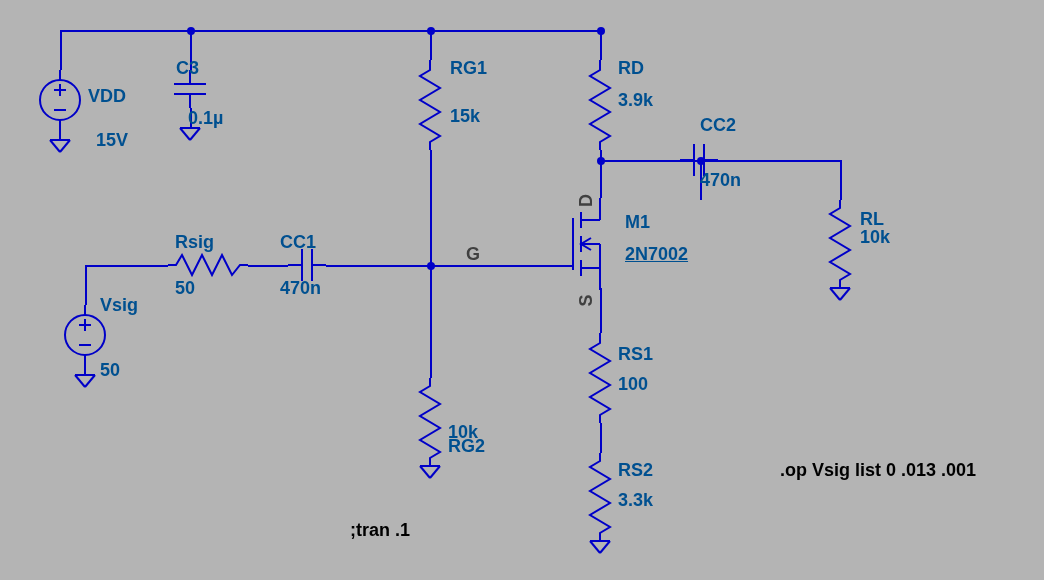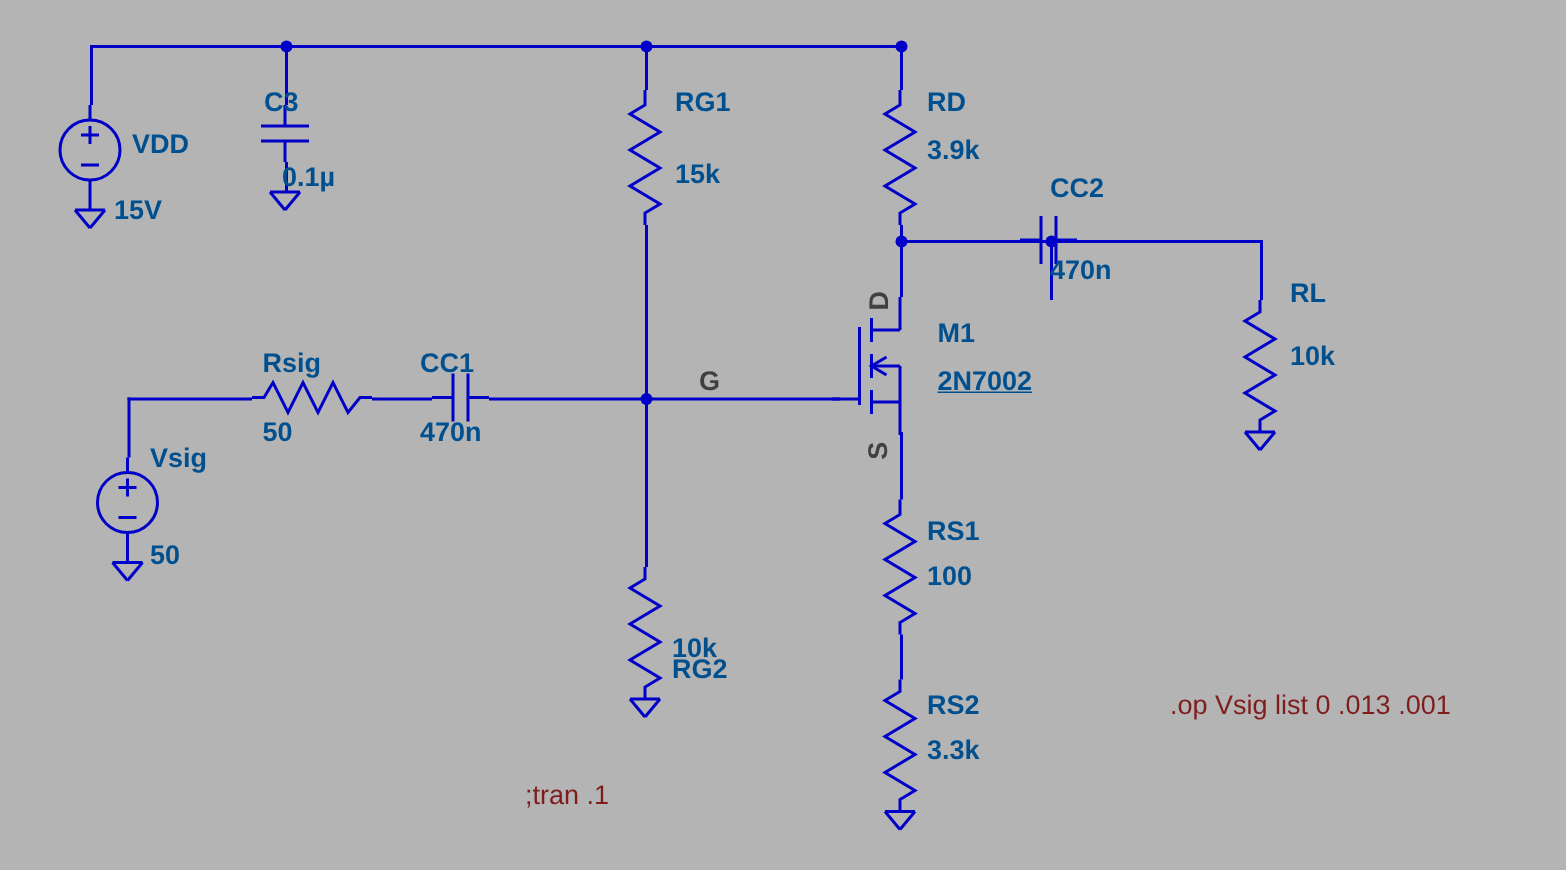--- a/index.html
+++ b/index.html
@@ -11,21 +11,21 @@
     font-size:18px;
     font-weight:bold;
     overflow:hidden;
   }
   .wire{position:absolute;background:#0000c8;}
   .hwire{height:2px;}
   .vwire{width:2px;}
   .node{position:absolute;width:8px;height:8px;background:#0000c8;border-radius:50%;transform:translate(-4px,-4px);}
   .lbl{position:absolute;color:#005090;white-space:nowrap;}
   .net{position:absolute;color:#404040;font-weight:bold;}
-  .cmd{position:absolute;color:#7f1d1d;font-weight:normal;}
+  .cmd{position:absolute;color:#000000;font-weight:bold;}
   svg{position:absolute;overflow:visible;}
   svg *{stroke:#0000c8;stroke-width:2;fill:none;}
 </style>
 </head>
 <body>
 
 <div class="wire hwire" style="left:60px;top:30px;width:540px;"></div>
 
 <div class="wire vwire" style="left:60px;top:30px;height:40px;"></div>
 
@@ -164,35 +164,35 @@
 
   <line x1="26" y1="70" x2="45" y2="70"></line>
   <line x1="45" y1="70" x2="45" y2="92"></line>
 
   <line x1="26" y1="46" x2="45" y2="46"></line>
   <polyline points="36,40 26,46 36,52"></polyline>
   <line x1="45" y1="46" x2="45" y2="70"></line>
 </svg>
 
 <div class="lbl" style="left:88px;top:58px;margin-top:28px;">VDD</div>
-<div class="lbl" style="left:76px;top:130px;">15V</div>
+<div class="lbl" style="left:96px;top:130px;">15V</div>
 
 <div class="lbl" style="left:176px;top:58px;">C3</div>
 <div class="lbl" style="left:188px;top:108px;">0.1µ</div>
 
 <div class="lbl" style="left:450px;top:58px;">RG1</div>
 <div class="lbl" style="left:450px;top:106px;">15k</div>
 
 <div class="lbl" style="left:618px;top:58px;">RD</div>
 <div class="lbl" style="left:618px;top:90px;">3.9k</div>
 
 <div class="lbl" style="left:700px;top:115px;">CC2</div>
 <div class="lbl" style="left:700px;top:170px;">470n</div>
 
-<div class="lbl" style="left:860px;top:185px;">RL</div>
+<div class="lbl" style="left:860px;top:209px;">RL</div>
 <div class="lbl" style="left:860px;top:227px;">10k</div>
 
 <div class="lbl" style="left:625px;top:212px;">M1</div>
 <div class="lbl" style="left:625px;top:244px;text-decoration:underline;">2N7002</div>
 
 <div class="lbl" style="left:175px;top:232px;">Rsig</div>
 <div class="lbl" style="left:175px;top:278px;">50</div>
 
 <div class="lbl" style="left:280px;top:232px;">CC1</div>
 <div class="lbl" style="left:280px;top:278px;">470n</div>

